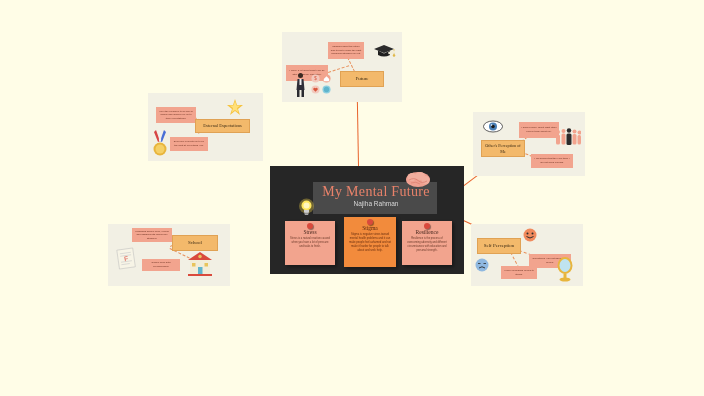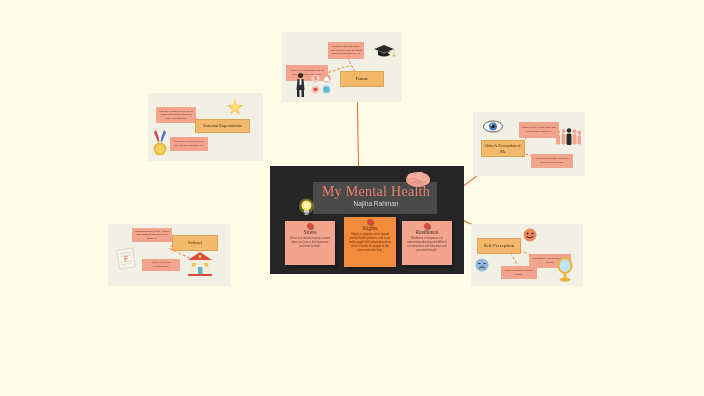--- a/index.html
+++ b/index.html
@@ -177,21 +177,21 @@
 
     <svg class="brain" viewBox="0 0 52 40">
       <ellipse cx="26" cy="19" rx="24" ry="15" fill="#F0A090"></ellipse>
       <ellipse cx="14" cy="14" rx="9" ry="8" fill="#F2AE9E"></ellipse>
       <ellipse cx="30" cy="12" rx="10" ry="8" fill="#F2AE9E"></ellipse>
       <ellipse cx="41" cy="20" rx="8" ry="8" fill="#F2AE9E"></ellipse>
       <path d="M8 20 Q18 14 26 21 Q34 28 44 22" stroke="#D9796A" stroke-width="1.4" fill="none"></path>
       <path d="M12 26 Q22 22 30 28" stroke="#D9796A" stroke-width="1.2" fill="none"></path>
     </svg>
 
-    <div id="main-title">My Mental Health</div>
+    <div id="main-title">My Mental Future</div>
     <div id="subtitle">Najiha Rahman</div>
   </div>
 
   <div class="sticky" id="sticky-stress">
     <div class="pin"></div>
     <div class="s-title">Stress</div>
     <div class="s-body">Stress is a natural reaction caused when you have a lot of pressure and tasks to finish.</div>
   </div>
 
   <div class="sticky" id="sticky-stigma">

